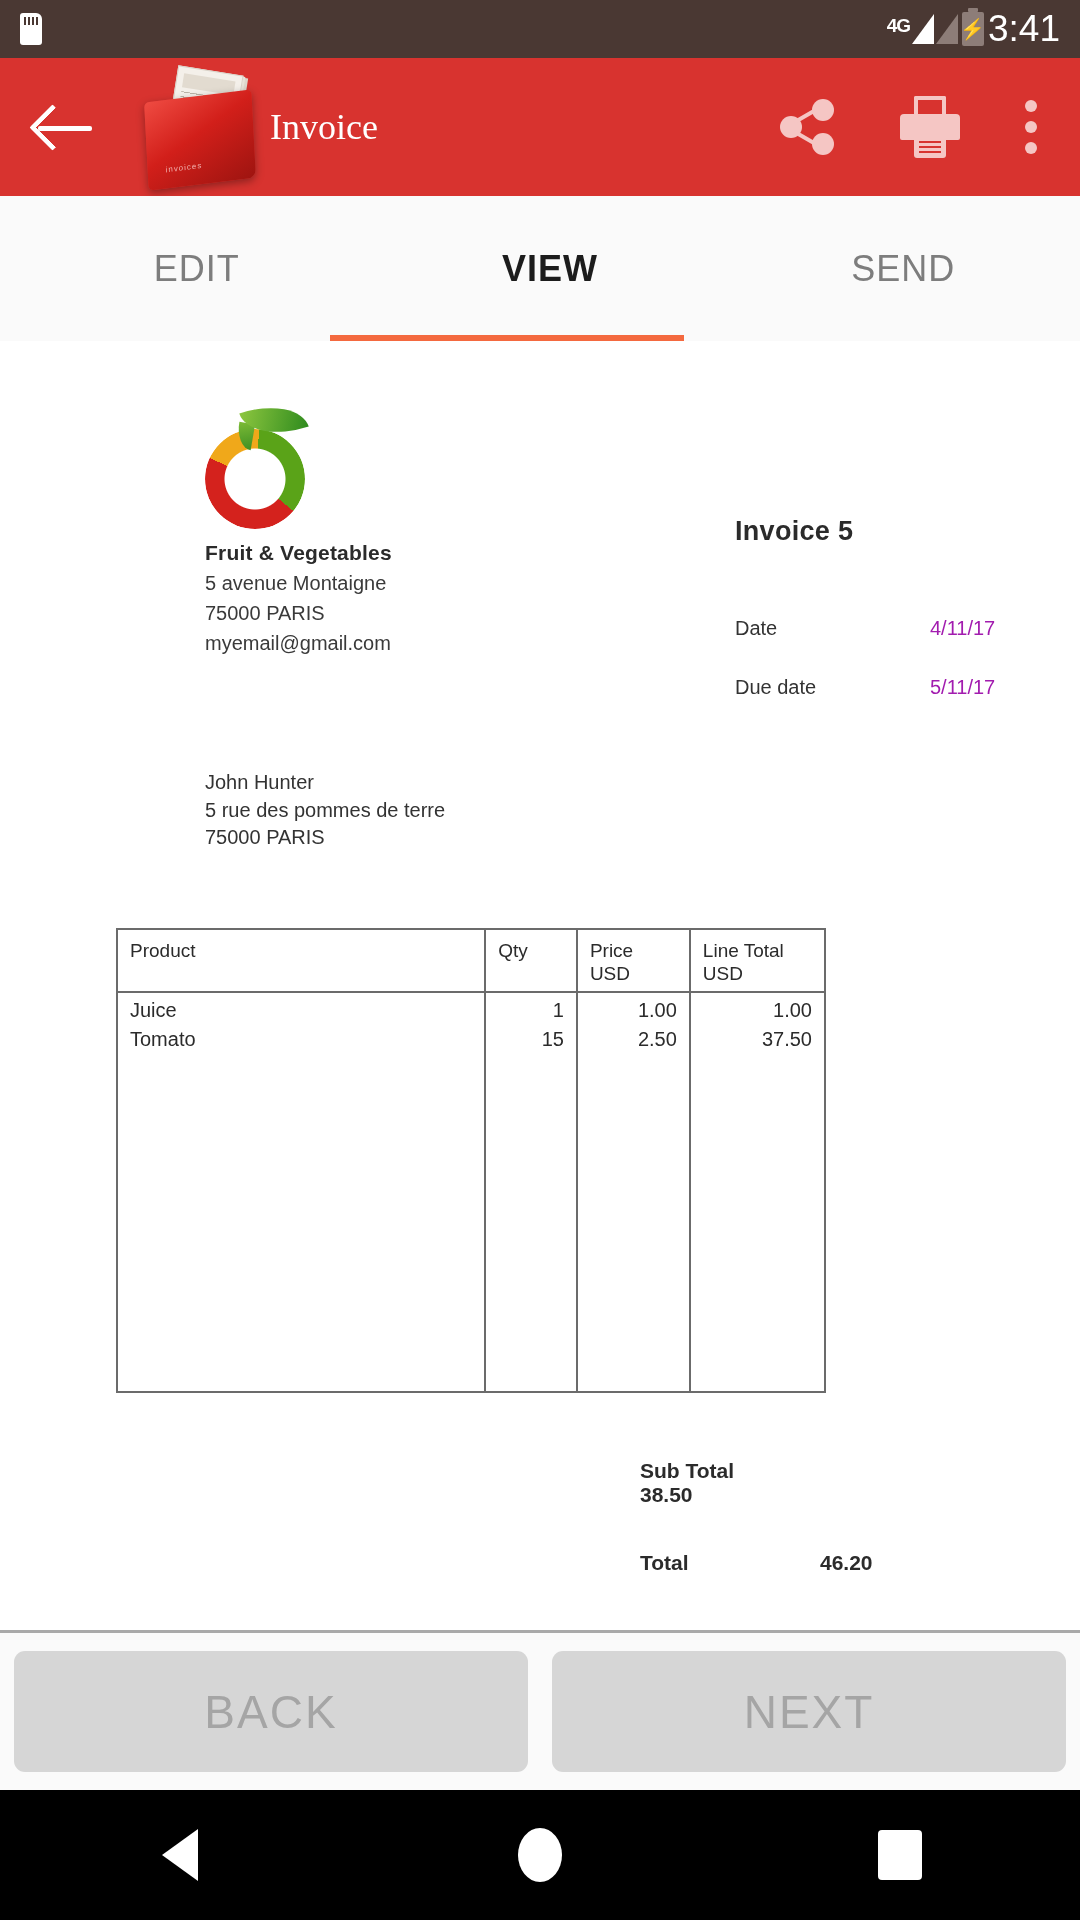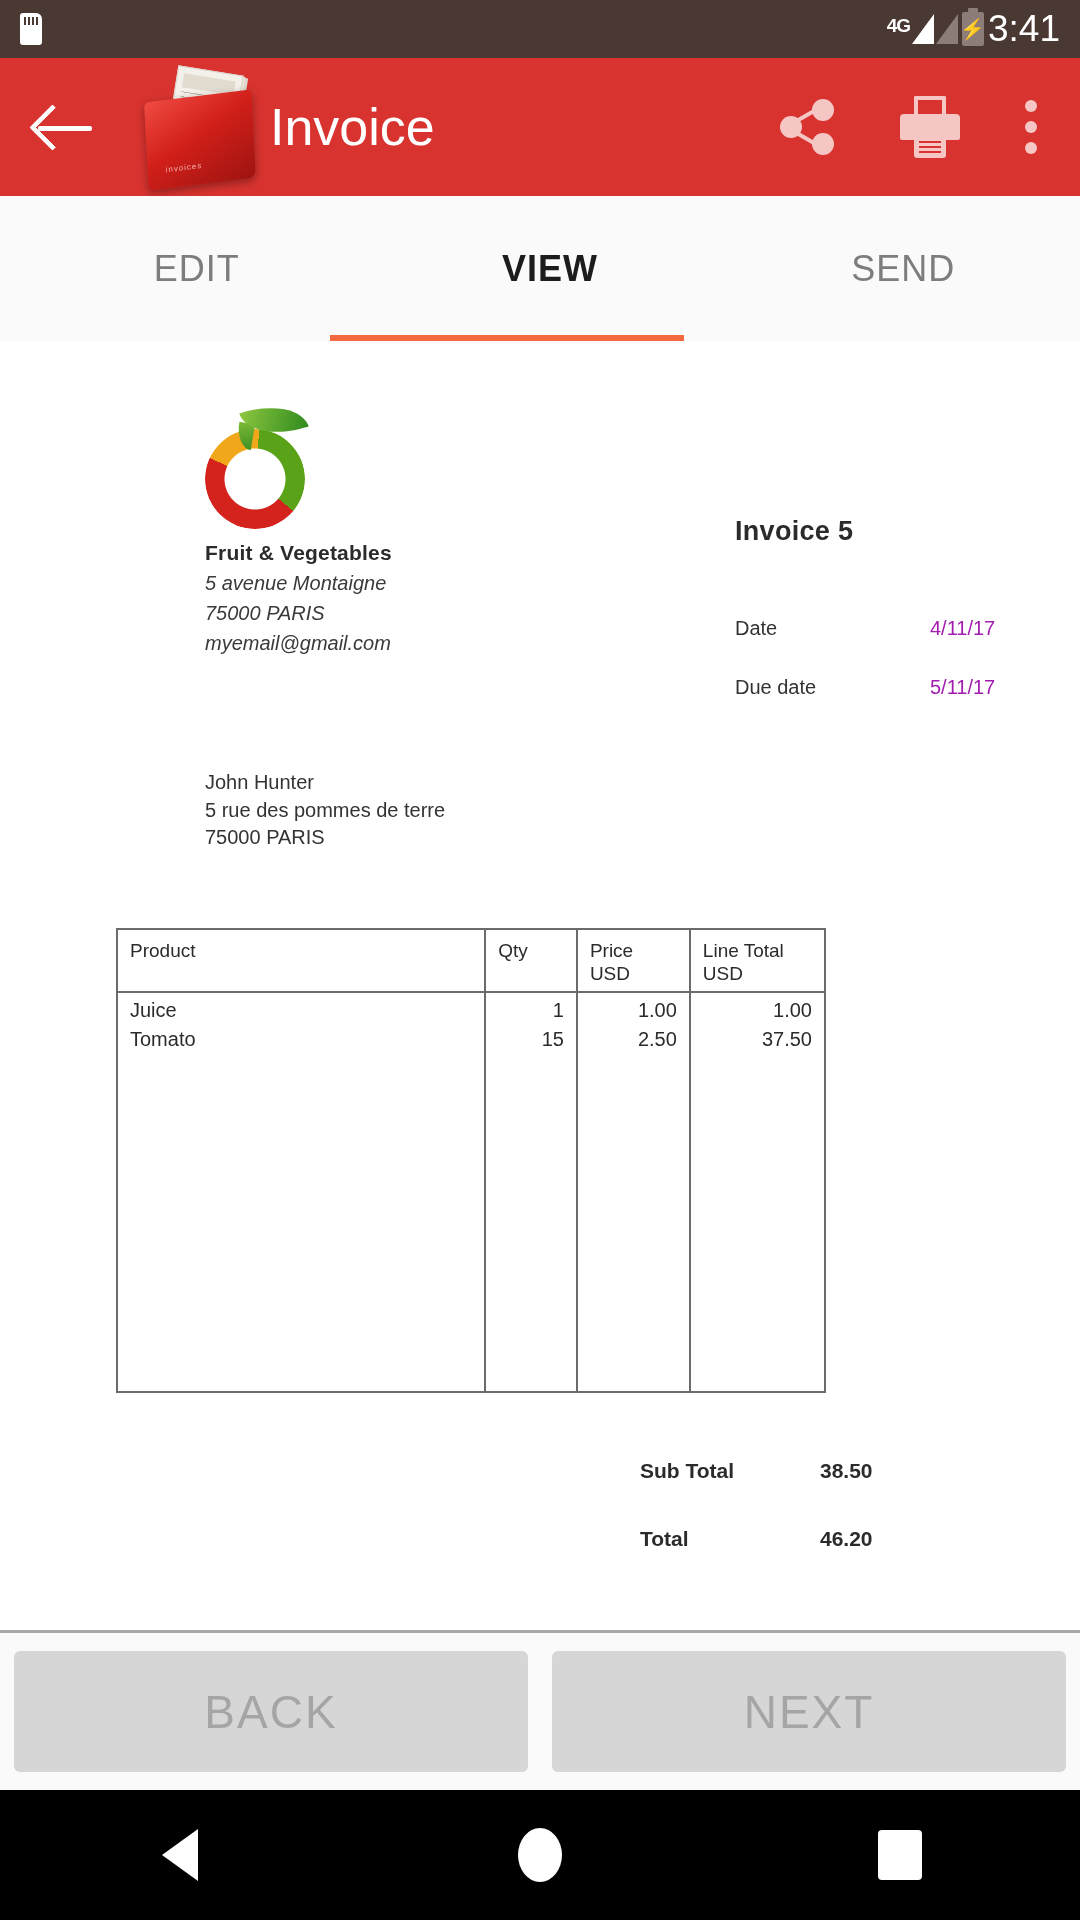--- a/index.html
+++ b/index.html
@@ -67,21 +67,21 @@
   .logo-folder .front {
     position:absolute; left:8px; bottom:2px; width:108px; height:88px;
     background:linear-gradient(150deg,#ef4b42 0%,#d21f1a 45%,#9e1410 100%);
     border-radius:5px 5px 8px 5px; transform:rotate(-7deg) skewX(-4deg);
     box-shadow:0 3px 8px rgba(0,0,0,.35);
   }
   .logo-folder .front::after {
     content:"invoices"; position:absolute; left:18px; bottom:14px;
     font-size:8px; color:#f3b0ad; letter-spacing:1px;
   }
-  .app-title { font-size:52px; color:#fff; font-weight:400; margin-left:4px; }
+  .app-title { font-size:36px; color:#fff; font-weight:400; margin-left:4px;font-family:Liberation Serif, serif; }
   .bar-actions { margin-left:auto; display:flex; align-items:center; gap:60px; padding-right:6px; }
   .share-icon { width:60px; height:60px; position:relative; cursor:pointer; }
   .share-icon i {
     position:absolute; width:22px; height:22px; border-radius:50%; background:#f5c6c4;
   }
   .share-icon i:nth-child(1){ top:2px; right:4px; }
   .share-icon i:nth-child(2){ top:19px; left:2px; }
   .share-icon i:nth-child(3){ bottom:2px; right:4px; }
   .share-icon b { position:absolute; background:#f5c6c4; height:4px; width:30px; border-radius:2px; }
   .share-icon b:nth-child(4){ top:16px; left:14px; transform:rotate(-30deg); }
@@ -118,21 +118,21 @@
     position:absolute; top:2px; left:42px; width:62px; height:34px;
     background:linear-gradient(120deg,#8dc63f 0%,#2f8b1e 100%);
     border-radius:0 100% 0 100%; transform:rotate(-18deg);
   }
   .logo-fruit .stem {
     position:absolute; top:22px; left:36px; width:16px; height:26px;
     background:linear-gradient(160deg,#7cbb36,#3f8f22);
     border-radius:0 0 0 100%; transform:rotate(10deg);
   }
   .company-name { font-size:21px; font-weight:bold; margin-top:12px; letter-spacing:.2px; }
-  .company-line { font-size:20px; margin-top:7px; color:#3a3a3a;font-style:italic; }
+  .company-line { font-size:20px; margin-top:7px; color:#3a3a3a; }
 
   .meta-col { margin-left:130px; padding-top:115px; width:330px; }
   .inv-number { font-size:27px; font-weight:bold; letter-spacing:.3px; }
   .meta-row { display:flex; margin-top:36px; font-size:20px; }
   .meta-row.first { margin-top:70px; }
   .meta-label { width:195px; color:#333; }
   .meta-value { color:#a21caf; }
 
   .customer { padding-left:205px; margin-top:70px; }
   .customer div { font-size:20px; line-height:1.38; color:#333; }
@@ -146,31 +146,31 @@
   table.items tbody td { padding:6px 12px 0 12px; font-size:20px; }
   table.items tbody tr.filler td { height:340px; padding:0; }
   .col-product { width:52%; }
   .col-qty { width:13%; }
   .col-price { width:16%; }
   .col-line { width:19%; }
   .num { text-align:right; }
 
   .totals { margin:66px 0 0 0; padding-left:640px; }
   .tot-row { display:flex; margin-top:44px; font-size:21px; font-weight:bold; }
-  .tot-row.first { margin-top:0; }
+  .tot-row.first { margin-top:0;flex-direction:column; }
   .tot-label { width:180px; }
   .tot-value { }
 
   
   .bottom-bar {
     flex:0 0 160px; height:160px; background:#fafafa; border-top:3px solid #a9a9a9;
     display:flex; align-items:center; gap:24px; padding:18px 14px;
   }
   .nav-btn {
-    flex:1; height:100%; background:#d6d6d6; border:none; border-radius:6px;
+    flex:1; height:100%; background:#d6d6d6; border:none; border-radius:11px;
     font-size:46px; color:#a5a5a5; letter-spacing:2px; font-family:"Liberation Sans", sans-serif;
     cursor:pointer;
   }
 
   
   .android-nav { flex:0 0 130px; height:130px; background:#000; display:flex; align-items:center; }
   .nav-third { flex:1; display:flex; align-items:center; justify-content:center; cursor:pointer; }
   .nav-back { width:0; height:0; border-style:solid; border-width:26px 36px 26px 0; border-color:transparent #fff transparent transparent; }
   .nav-home { width:44px; height:54px; background:#fff; border-radius:50%; }
   .nav-recent { width:44px; height:50px; background:#fff; border-radius:4px; }

